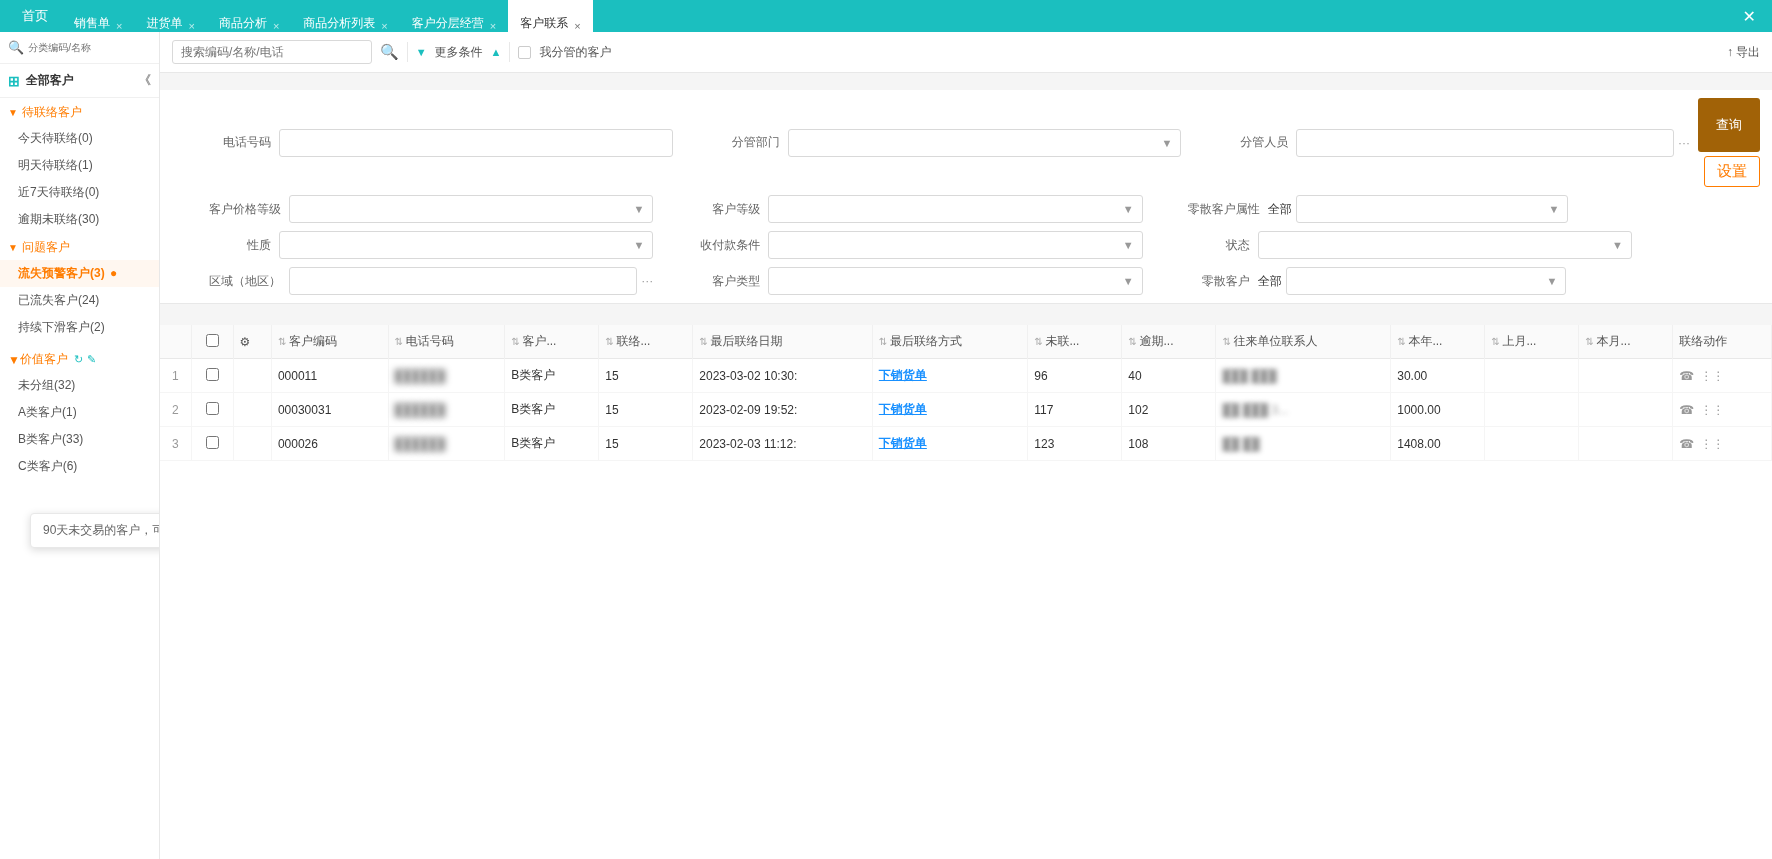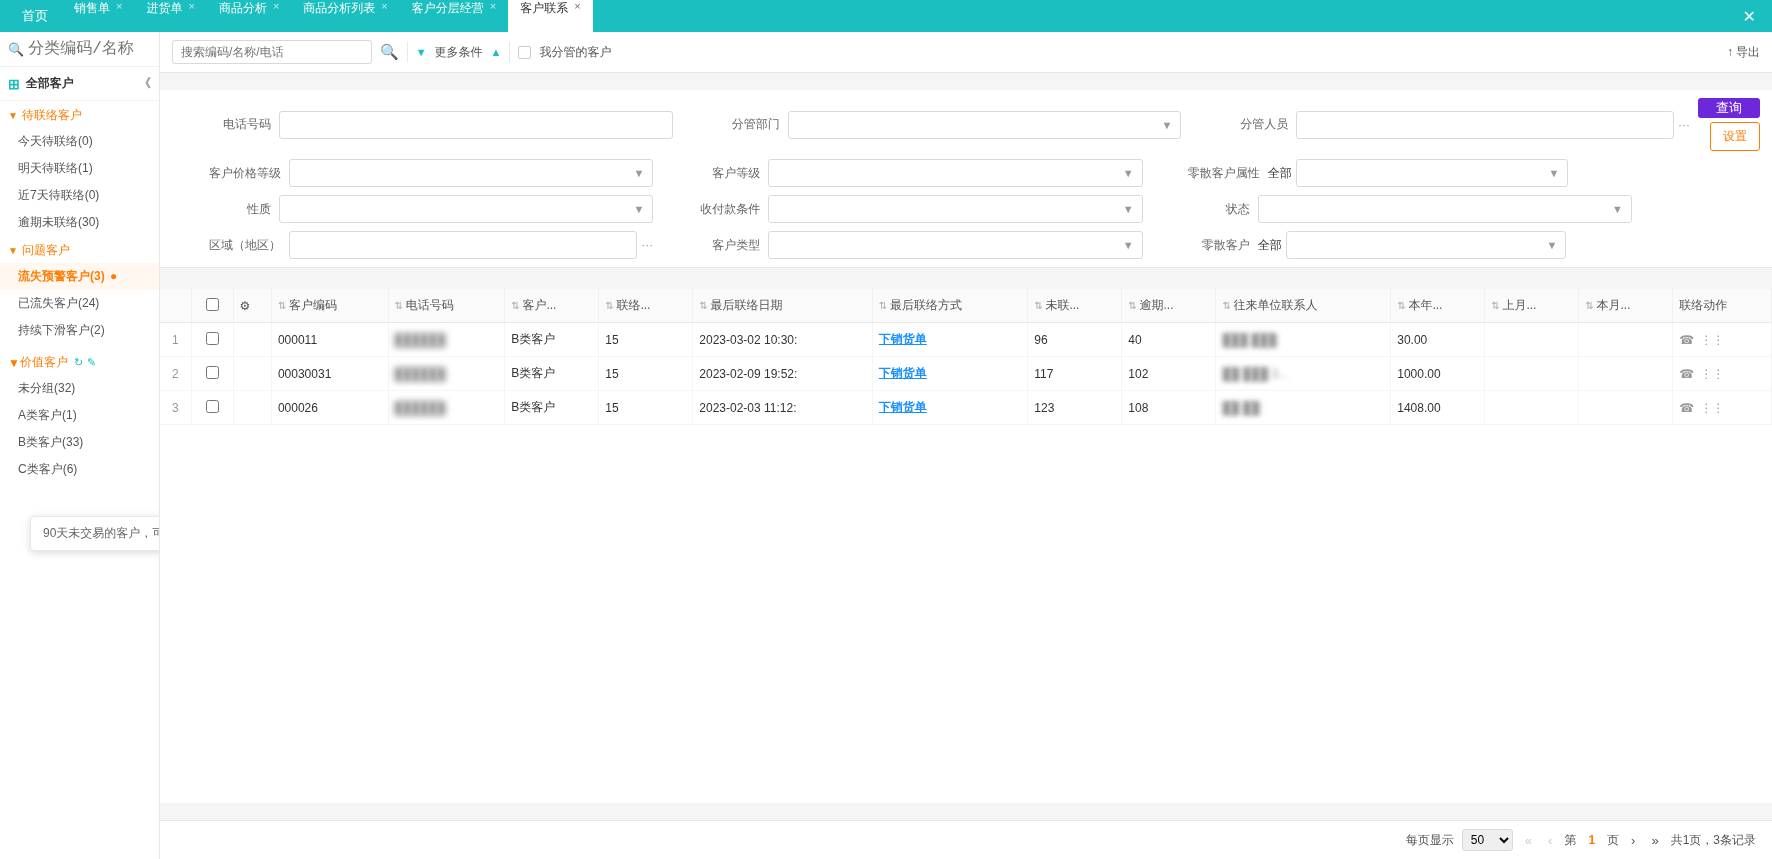--- a/index.html
+++ b/index.html
@@ -9,21 +9,21 @@
     .top-nav {
       background: #1bbfbf;
       height: 32px;
       display: flex;
       align-items: center;
       padding: 0 8px;
       color: white;
     }
     .top-nav .tab {
       display: flex;
-      align-items: flex-start;
+      align-items: flex-end;
       padding: 0 12px;
       height: 32px;
       cursor: pointer;
       font-size: 13px;
       white-space: nowrap;
       color: white;
     }
     .top-nav .tab.active {
       background: white;
       color: #333;
@@ -68,24 +68,23 @@
     }
     .sidebar-search {
       padding: 8px;
       display: flex;
       align-items: center;
       border-bottom: 1px solid #f0f0f0;
     }
     .sidebar-search input {
       border: none;
       outline: none;
-      font-size: 16px;
+      font-size: 10px;
       flex: 1;
       color: #0f172a;
-      font-family: Liberation Mono, monospace;
     }
     .sidebar-search .search-icon {
       color: #ccc;
       font-size: 13px;
       margin-right: 4px;
     }
     .sidebar-section-header {
       display: flex;
       align-items: center;
       padding: 8px 8px;
@@ -256,37 +255,37 @@
     .filter-select .arrow-down {
       color: #999;
       font-size: 11px;
     }
     .filter-dots {
       color: #999;
       margin-left: 4px;
       cursor: pointer;
     }
     .query-btn {
-      background: #6d28d9;
+      background: #a16207;
       color: white;
       border: none;
       border-radius: 3px;
-      padding: 1px 18px;
+      padding: 18px 18px;
       cursor: pointer;
       font-size: 13px;
       white-space: nowrap;
     }
     .settings-btn {
       background: white;
       color: #ff7c00;
       border: 1px solid #ff7c00;
       border-radius: 3px;
       padding: 5px 12px;
       cursor: pointer;
-      font-size: 12px;
+      font-size: 15px;
       white-space: nowrap;
     }
     .btn-group-right {
       display: flex;
       flex-direction: column;
       gap: 4px;
       align-items: flex-end;
     }
 
     
@@ -698,31 +697,15 @@
       <div class="action-icons">
         <span title="联系">☎</span>
         <span title="更多">⋮⋮</span>
       </div>
     </td>
   </tr>
           </tbody>
       </table>
     </div>
 
-    <div class="pagination-bar">
-      <span>每页显示</span>
-      <select>
-        <option>50</option>
-        <option>20</option>
-        <option>100</option>
-      </select>
-      <span class="page-btn disabled">«</span>
-      <span class="page-btn disabled">‹</span>
-      <span style="color:#555;">第</span>
-      <span class="current-page">1</span>
-      <span style="color:#555;">页</span>
-      <span class="page-btn">›</span>
-      <span class="page-btn">»</span>
-      <span>共1页，3条记录</span>
-    </div>
 
   </div>
 </div>
 
 </body></html>

